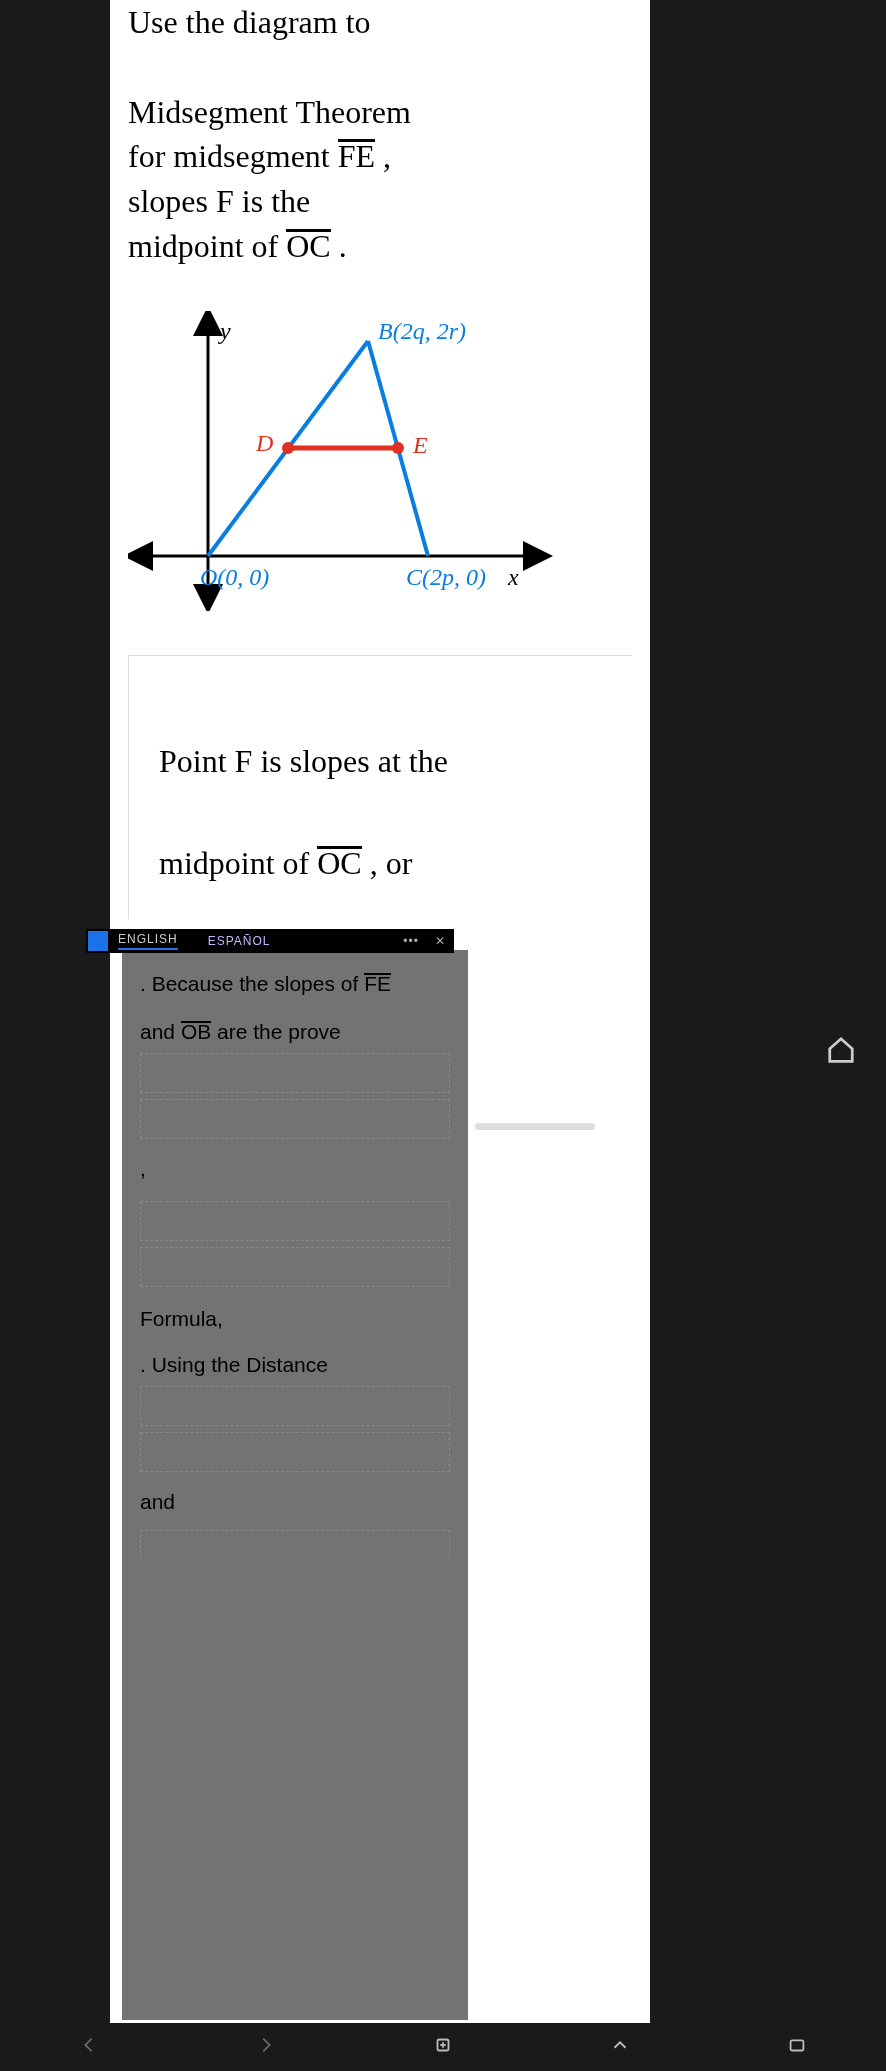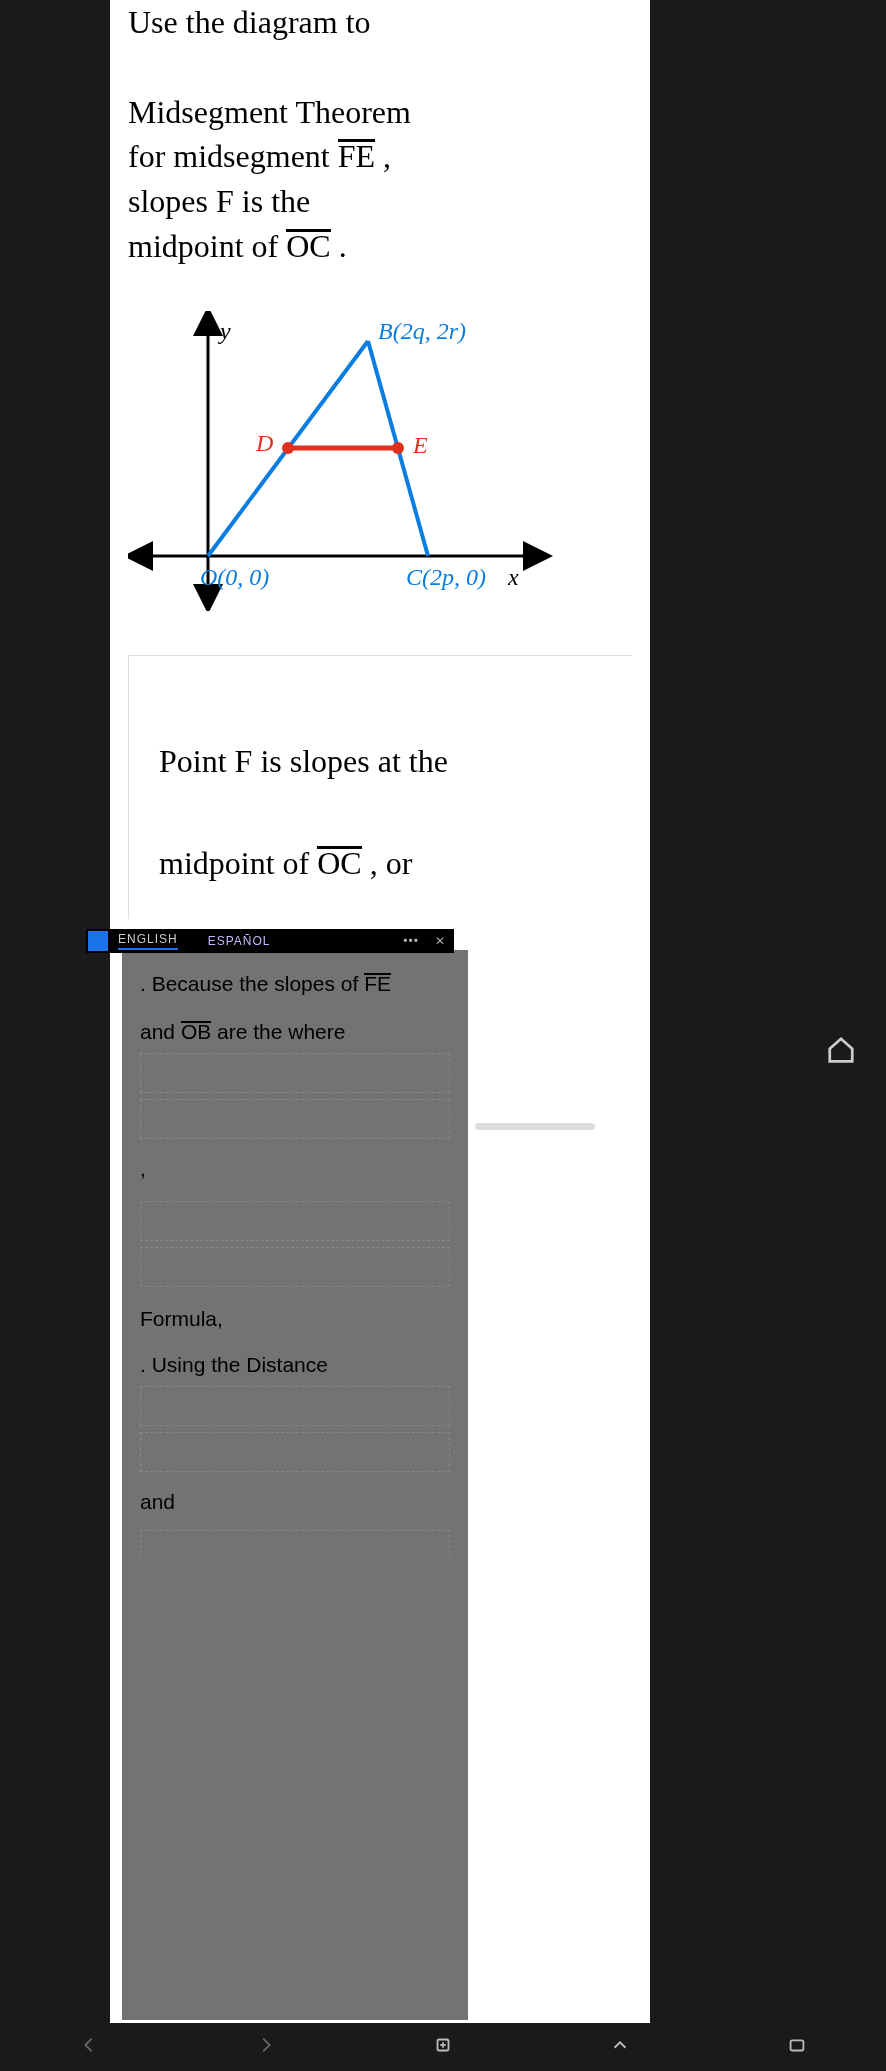--- a/index.html
+++ b/index.html
@@ -177,21 +177,21 @@
     <span>•••</span>
     <span>✕</span>
   </span>
 </div>
 
 <div class="lower-panel">
   <div>
     <span>. Because the slopes of </span><span class="ovl-sm italic">FE</span>
   </div>
   <div style="margin-top:12px;">
-    <span>and </span><span class="ovl-sm italic">OB</span><span> are the where</span>
+    <span>and </span><span class="ovl-sm italic">OB</span><span> are the prove</span>
   </div>
   <div class="blank-box"></div>
   <div class="blank-box" style="margin-top:-6px;"></div>
   <div style="margin:6px 0 14px 0;">,</div>
   <div class="blank-box"></div>
   <div class="blank-box" style="margin-top:-6px;"></div>
   <div style="margin:14px 0 10px 0;">Formula,</div>
   <div style="margin-top:8px;">. Using the Distance</div>
   <div class="blank-box"></div>
   <div class="blank-box" style="margin-top:-6px;"></div>

